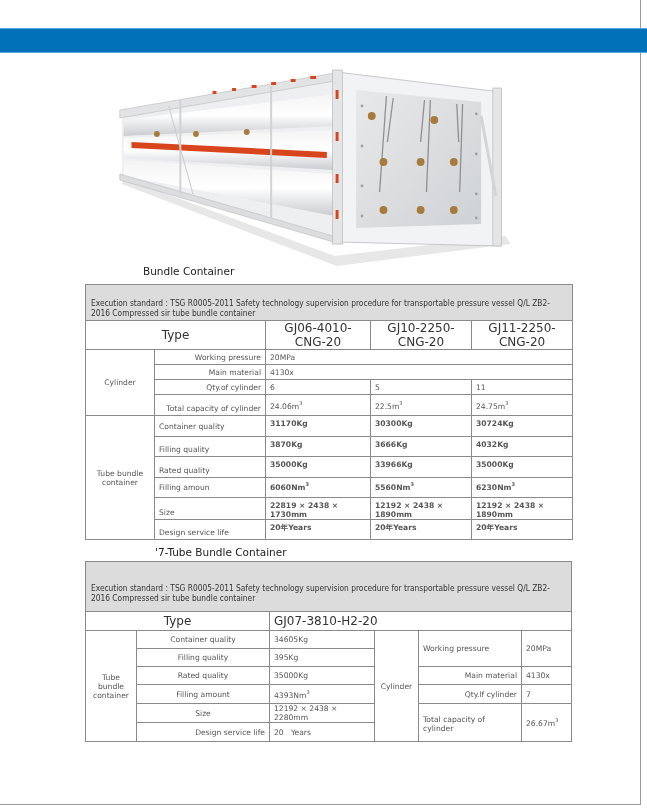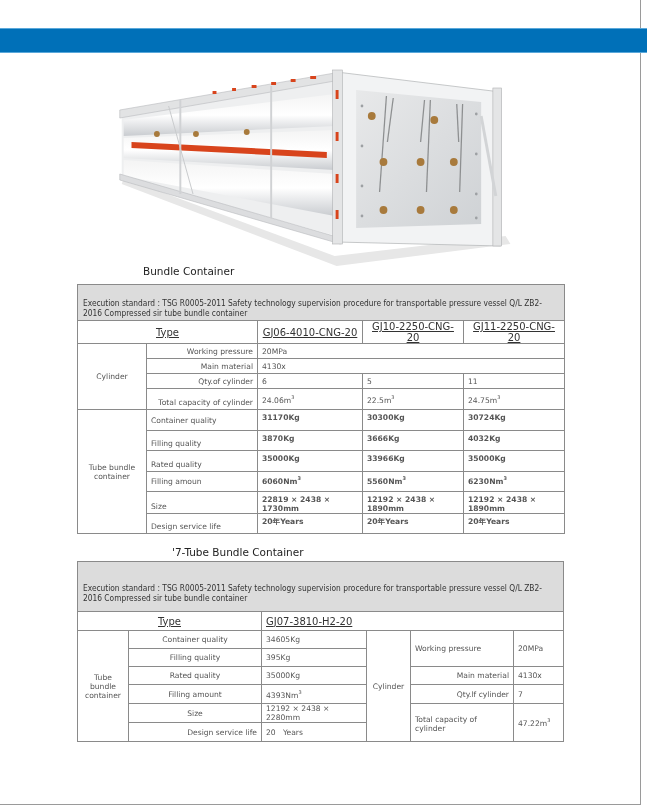--- a/index.html
+++ b/index.html
@@ -10,24 +10,24 @@
   .page-border-bottom { position: absolute; left: 0; top: 804px; width: 641px; height: 1px; background: #9a9a9a; }
   .blue-band { position: absolute; left: 0; top: 28px; width: 647px; height: 25px; background: #0070b8; border-top: 1px solid #5aa8da; border-bottom: 1px solid #5aa8da; }
 
   
   .product-image { position: absolute; left: 110px; top: 66px; width: 420px; height: 200px; }
   .product-image svg { width: 100%; height: 100%; }
 
   .section-title { position: absolute; font-family: "DejaVu Sans", sans-serif; font-size: 10.5px; color: #222; }
 
   
-  table { position: absolute; border-collapse: collapse; font-family: "DejaVu Sans", sans-serif; font-size: 7.6px; color: #555; table-layout: fixed; }
+  table { position: absolute; border-collapse: collapse; font-family: "DejaVu Sans", sans-serif; font-size: 7.6px; color: #555; table-layout: fixed; margin-left: 8px; }
   td { border: 1px solid #8a8a8a; padding: 0 4px; vertical-align: middle; }
   .exec-cell { background: #dcdcdc; color: #333; font-size: 8.3px; line-height: 10px; padding: 12px 5px 2px 5px; vertical-align: bottom; font-family: "DejaVu Sans Condensed", "DejaVu Sans", sans-serif; }
-  .type-row td { color: #333; font-size: 10px; text-decoration: underline; }
+  .type-row td { color: #333; font-size: 12px; }
   .c { text-align: center; }
   .r { text-align: right; }
   .l { text-align: left; }
   .sup { font-size: 5px; vertical-align: super; }
   .group-label { text-align: center; line-height: 9px; }
   .low { vertical-align: bottom; padding-bottom: 2px; }
   .hi { vertical-align: top; padding-top: 3px; font-weight: bold; }
 </style>
 </head>
 <body>
@@ -201,21 +201,21 @@
   </tr>
   <tr style="height:20px">
     <td class="l low">Design service life</td>
     <td class="hi">20年Years</td>
     <td class="hi">20年Years</td>
     <td class="hi">20年Years</td>
   </tr>
 </tbody>
   </table>
 
-<div class="section-title" style="left:172px; top:546px;">'7-Tube Bundle Container</div>
+<div class="section-title" style="left:155px; top:546px;">'7-Tube Bundle Container</div>
 
 <table style="left:77px; top:561px; width:486px;">
   <colgroup>
     <col style="width:51px">
       <col style="width:133px">
       <col style="width:105px">
       <col style="width:44px">
       <col style="width:103px">
       <col style="width:50px">
   </colgroup>
@@ -248,20 +248,20 @@
   <tr style="height:19px">
     <td class="c">Filling amount</td>
     <td><span>4393Nm</span><span class="sup">3</span></td>
     <td class="r">Qty.lf cylinder</td>
     <td>7</td>
   </tr>
   <tr style="height:18px">
     <td class="c">Size</td>
     <td>12192 × 2438 × 2280mm</td>
     <td rowspan="2" class="l low" style="padding-bottom:8px">Total capacity of cylinder</td>
-    <td rowspan="2"><span>47.22m</span><span class="sup">3</span></td>
+    <td rowspan="2"><span>26.67m</span><span class="sup">3</span></td>
   </tr>
   <tr style="height:19px">
     <td class="r">Design service life</td>
     <td>20&nbsp;&nbsp;&nbsp;Years</td>
   </tr>
 </tbody>
   </table>
 
 </body></html>

